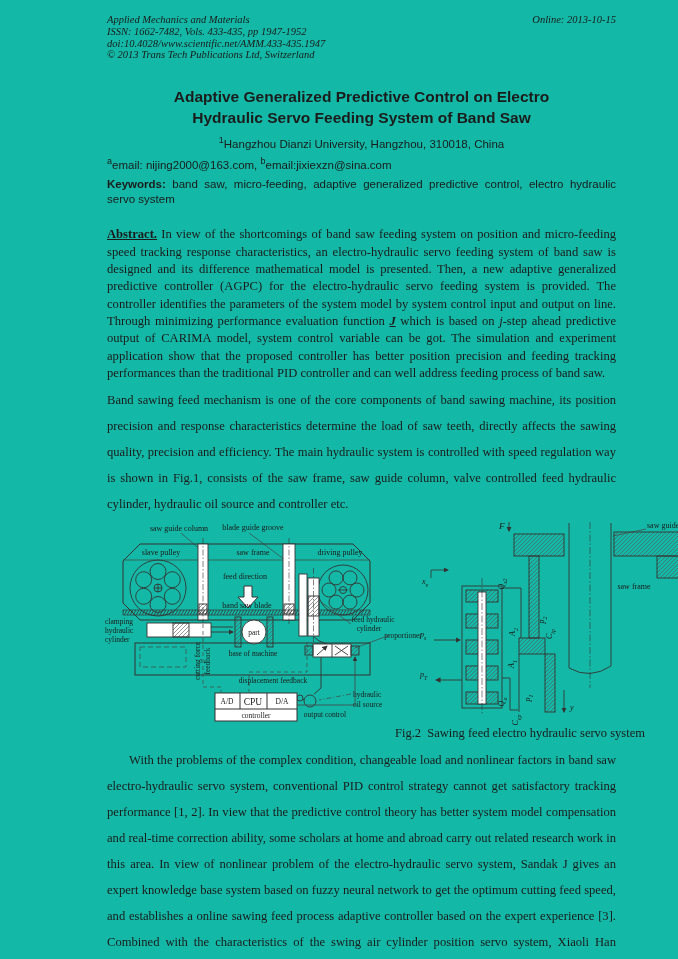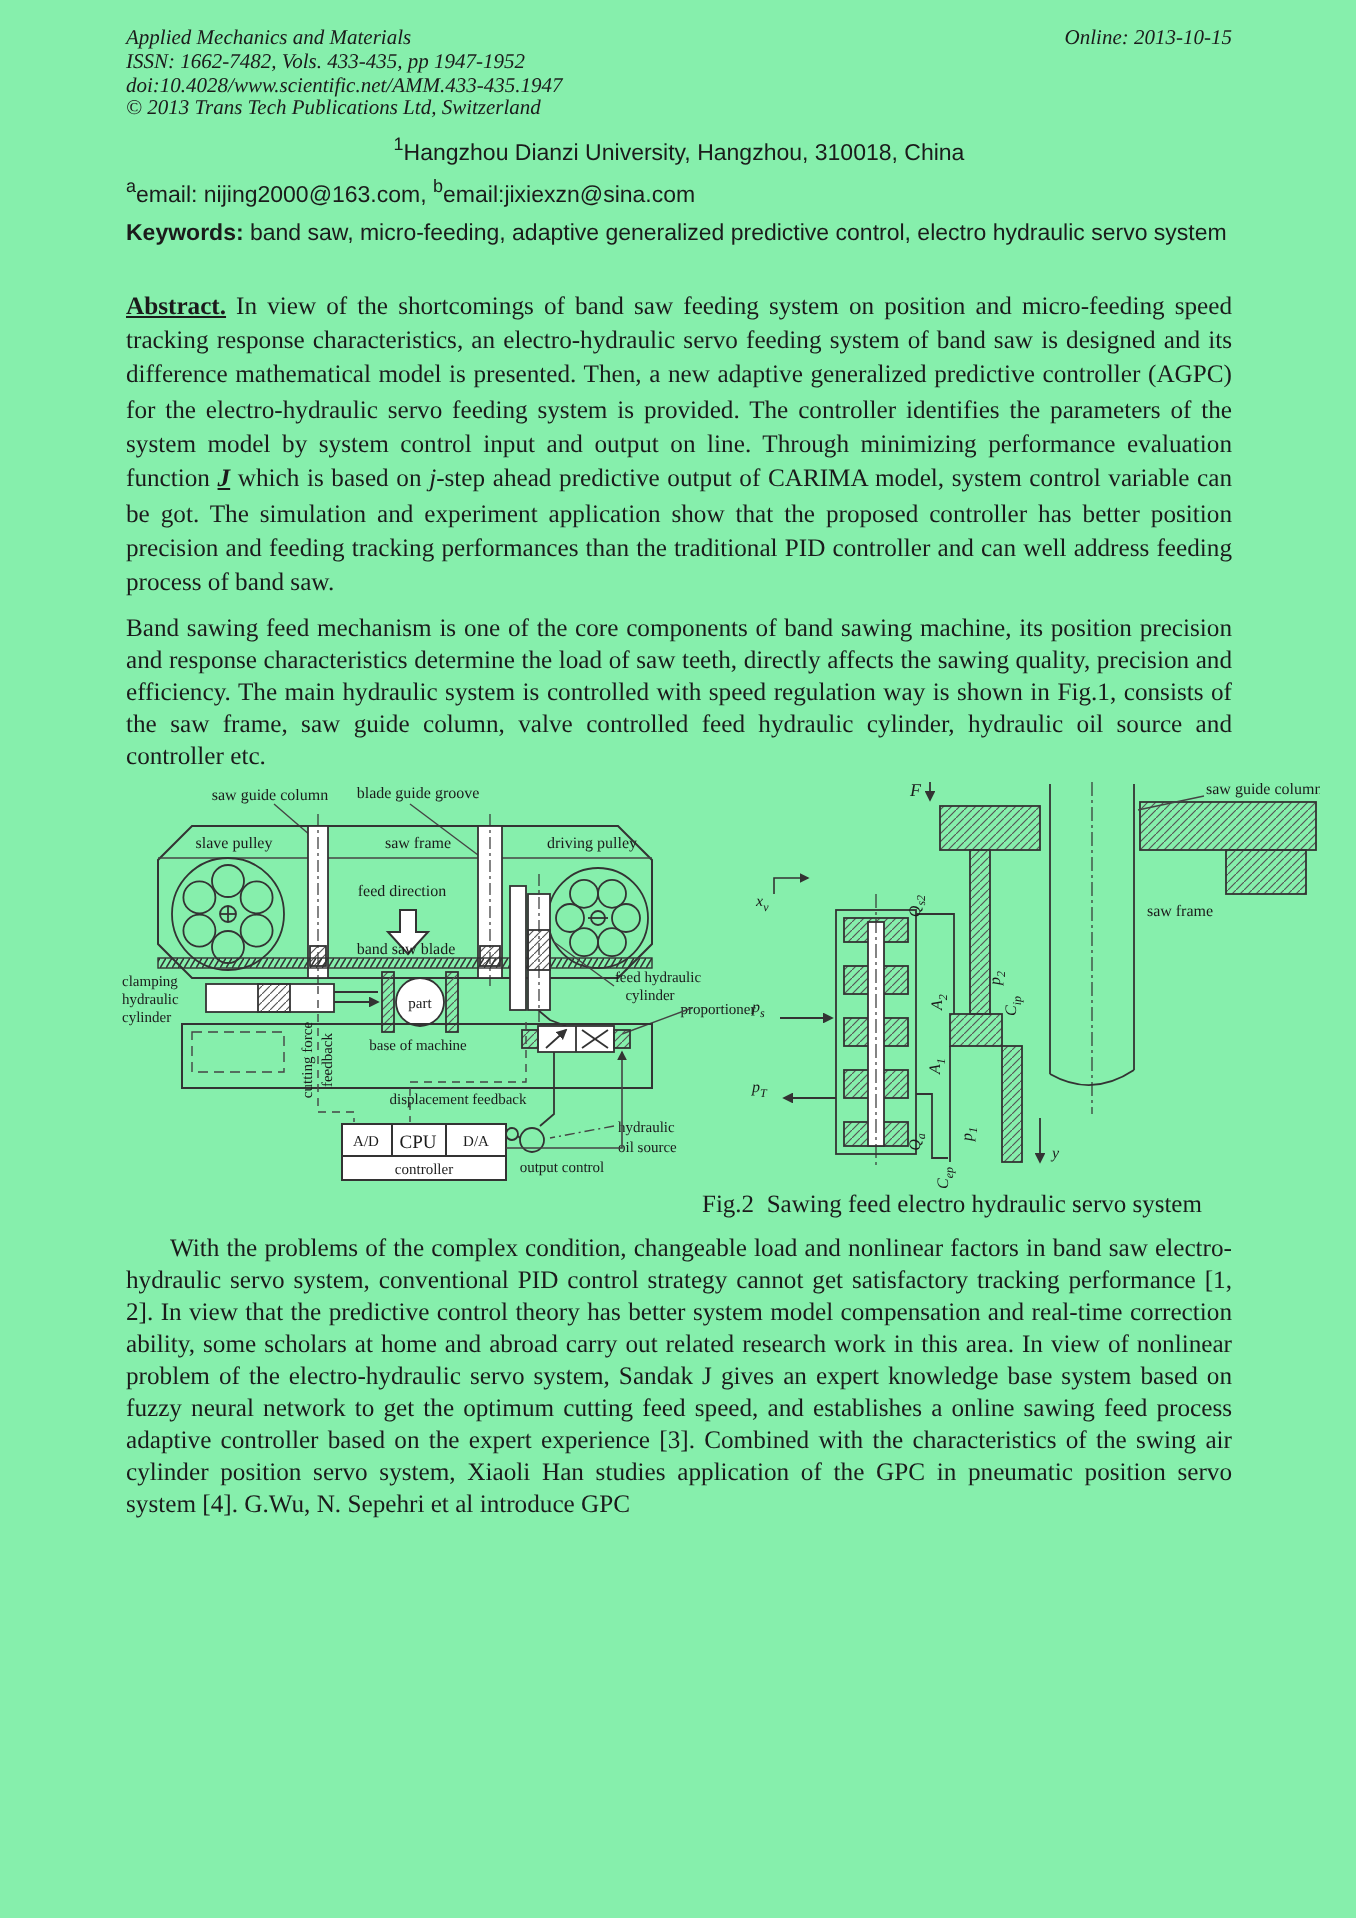--- a/index.html
+++ b/index.html
@@ -1,18 +1,18 @@
 <!DOCTYPE html>
 <html><head>
 <meta charset="utf-8">
 <style>
   html,body{margin:0;padding:0;background:#ffffff;}
   .page{
-    width:678px;height:959px;background:#86efac;position:relative;overflow:hidden;
-    font-family:"Liberation Serif",serif;color:#1b1b1b;box-sizing:border-box;
+    width:678px;height:959px;background:#14b8a6;position:relative;overflow:hidden;
+    font-family:"Liberation Serif",serif;color:#1b1b1b;box-sizing:border-box;padding-left:44px;
   }
   .content{padding:14px 62px 0 63px;}
   
   .hdr{display:flex;justify-content:space-between;align-items:flex-start;
        font-style:italic;font-size:10.5px;line-height:11.8px;}
   .hdr .left div{white-space:nowrap;}
   
   .title{margin:25px 30px 0 30px;text-align:center;font-family:"Liberation Sans",sans-serif;
          font-weight:bold;font-size:15.5px;line-height:21px;}
   .authors{margin-top:13px;text-align:center;font-family:"Liberation Sans",sans-serif;font-size:15px;}
@@ -20,21 +20,21 @@
   .affil{margin-top:10px;text-align:center;font-family:Liberation Sans, sans-serif;font-size:11.5px;}
   .emails{margin-top:9px;text-align:left;font-family:"Liberation Sans",sans-serif;font-size:11.5px;}
   
   .keywords{margin-top:6px;font-family:"Liberation Sans",sans-serif;font-size:11.5px;
             line-height:14.5px;text-align:justify;}
   .keywords b{font-weight:bold;}
   
   .abstract{margin-top:20px;font-size:12.6px;line-height:17.35px;text-align:justify;}
   .abstract b{font-weight:bold;text-decoration:underline;}
   .sect-head{margin-top:19px;font-weight:bold;font-size:12.7px;}
-  .para{margin-top:5px;font-size:12.6px;line-height:16px;text-align:justify;}
+  .para{margin-top:5px;font-size:12.6px;line-height:26px;text-align:justify;}
   .para.indent{text-indent:22px;margin-top:3px;}
   
   .figures-block{position:relative;height:224px;margin-left:-4px;width:612px;margin-top:3px;}
   .figures-block svg{position:absolute;top:0;}
   #fig1-svg{left:0;}
   #fig2-svg{left:311px;}
   .fig-caption{position:absolute;top:206px;font-size:12.5px;white-space:nowrap;}
   #cap1{left:22px;}
   #cap2{left:292px;}
   svg text{font-family:"Liberation Serif",serif;fill:#1b1b1b;}
@@ -48,20 +48,21 @@
     <div class="hdr">
       <div class="left">
         <div>Applied Mechanics and Materials</div>
         <div>ISSN: 1662-7482, Vols. 433-435, pp 1947-1952</div>
         <div>doi:10.4028/www.scientific.net/AMM.433-435.1947</div>
         <div>© 2013 Trans Tech Publications Ltd, Switzerland</div>
       </div>
       <div class="right">Online: 2013-10-15</div>
     </div>
 
+    <div class="title">Adaptive Generalized Predictive Control on Electro Hydraulic Servo Feeding System of Band Saw</div>
     <div class="affil"><sup class="s">1</sup><span>Hangzhou Dianzi University, Hangzhou, 310018, China</span></div>
     <div class="emails"><sup class="s">a</sup><span>email: nijing2000@163.com, </span><sup class="s">b</sup><span>email:jixiexzn@sina.com</span></div>
 
     <div class="keywords"><b>Keywords:</b><span> band saw, micro-feeding, adaptive generalized predictive control, electro hydraulic servo system</span></div>
 
     <div class="abstract"><b>Abstract.</b><span> In view of the shortcomings of band saw feeding system on position and micro-feeding speed tracking response characteristics, an electro-hydraulic servo feeding system of band saw is designed and its difference mathematical model is presented. Then, a new adaptive generalized predictive controller (AGPC) for the electro-hydraulic servo feeding system is provided. The controller identifies the parameters of the system model by system control input and output on line. Through minimizing performance evaluation function </span><b><i>J</i></b><span> which is based on </span><i>j</i><span>-step ahead predictive output of CARIMA model, system control variable can be got. The simulation and experiment application show that the proposed controller has better position precision and feeding tracking performances than the traditional PID controller and can well address feeding process of band saw.</span></div>
 
     <div class="para">Band sawing feed mechanism is one of the core components of band sawing machine, its position precision and response characteristics determine the load of saw teeth, directly affects the sawing quality, precision and efficiency. The main hydraulic system is controlled with speed regulation way is shown in Fig.1, consists of the saw frame, saw guide column, valve controlled feed hydraulic cylinder, hydraulic oil source and controller etc.</div>
 
     <div class="figures-block">

